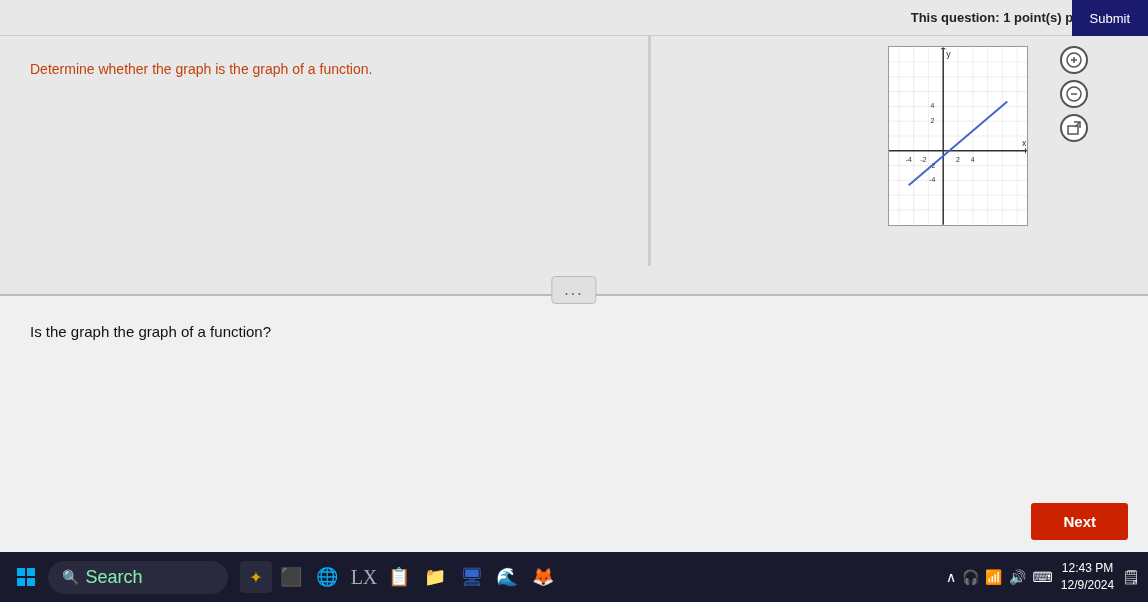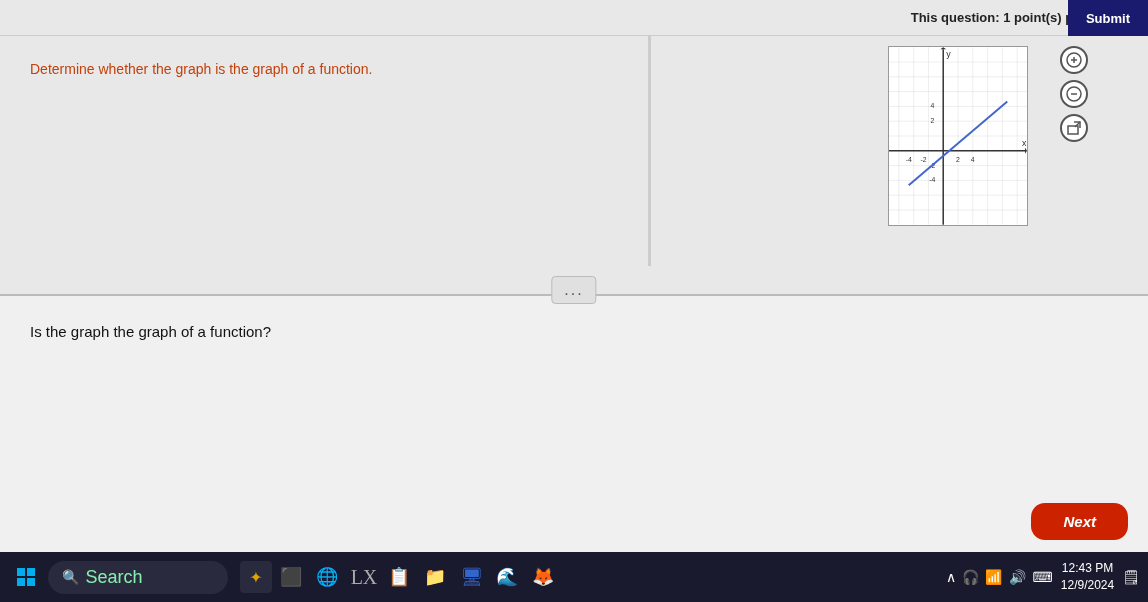--- a/index.html
+++ b/index.html
@@ -31,21 +31,21 @@
       font-weight: 600;
       color: #222;
       margin-right: 20px;
     }
     .submit-btn {
       background: #1a1a6e;
       color: white;
       border: none;
       padding: 6px 18px;
       font-size: 13px;
-      font-weight: 700;
+      font-weight: 400;
       cursor: pointer;
       position: absolute;
       top: 0;
       right: 0;
       height: 36px;
     }
 
     
     .main-content {
       position: absolute;
@@ -192,22 +192,21 @@
       position: absolute;
       bottom: 62px;
       right: 20px;
       background: #cc2200;
       color: white;
       border: none;
       padding: 10px 32px;
       font-size: 15px;
       font-weight: 600;
       cursor: pointer;
-      border-radius: 14px;
-      font-style: italic;
+      border-radius: 3px;
     }
 
     
     .taskbar {
       position: absolute;
       bottom: 0;
       left: 0;
       right: 0;
       height: 50px;
       background: #1a1a2e;

